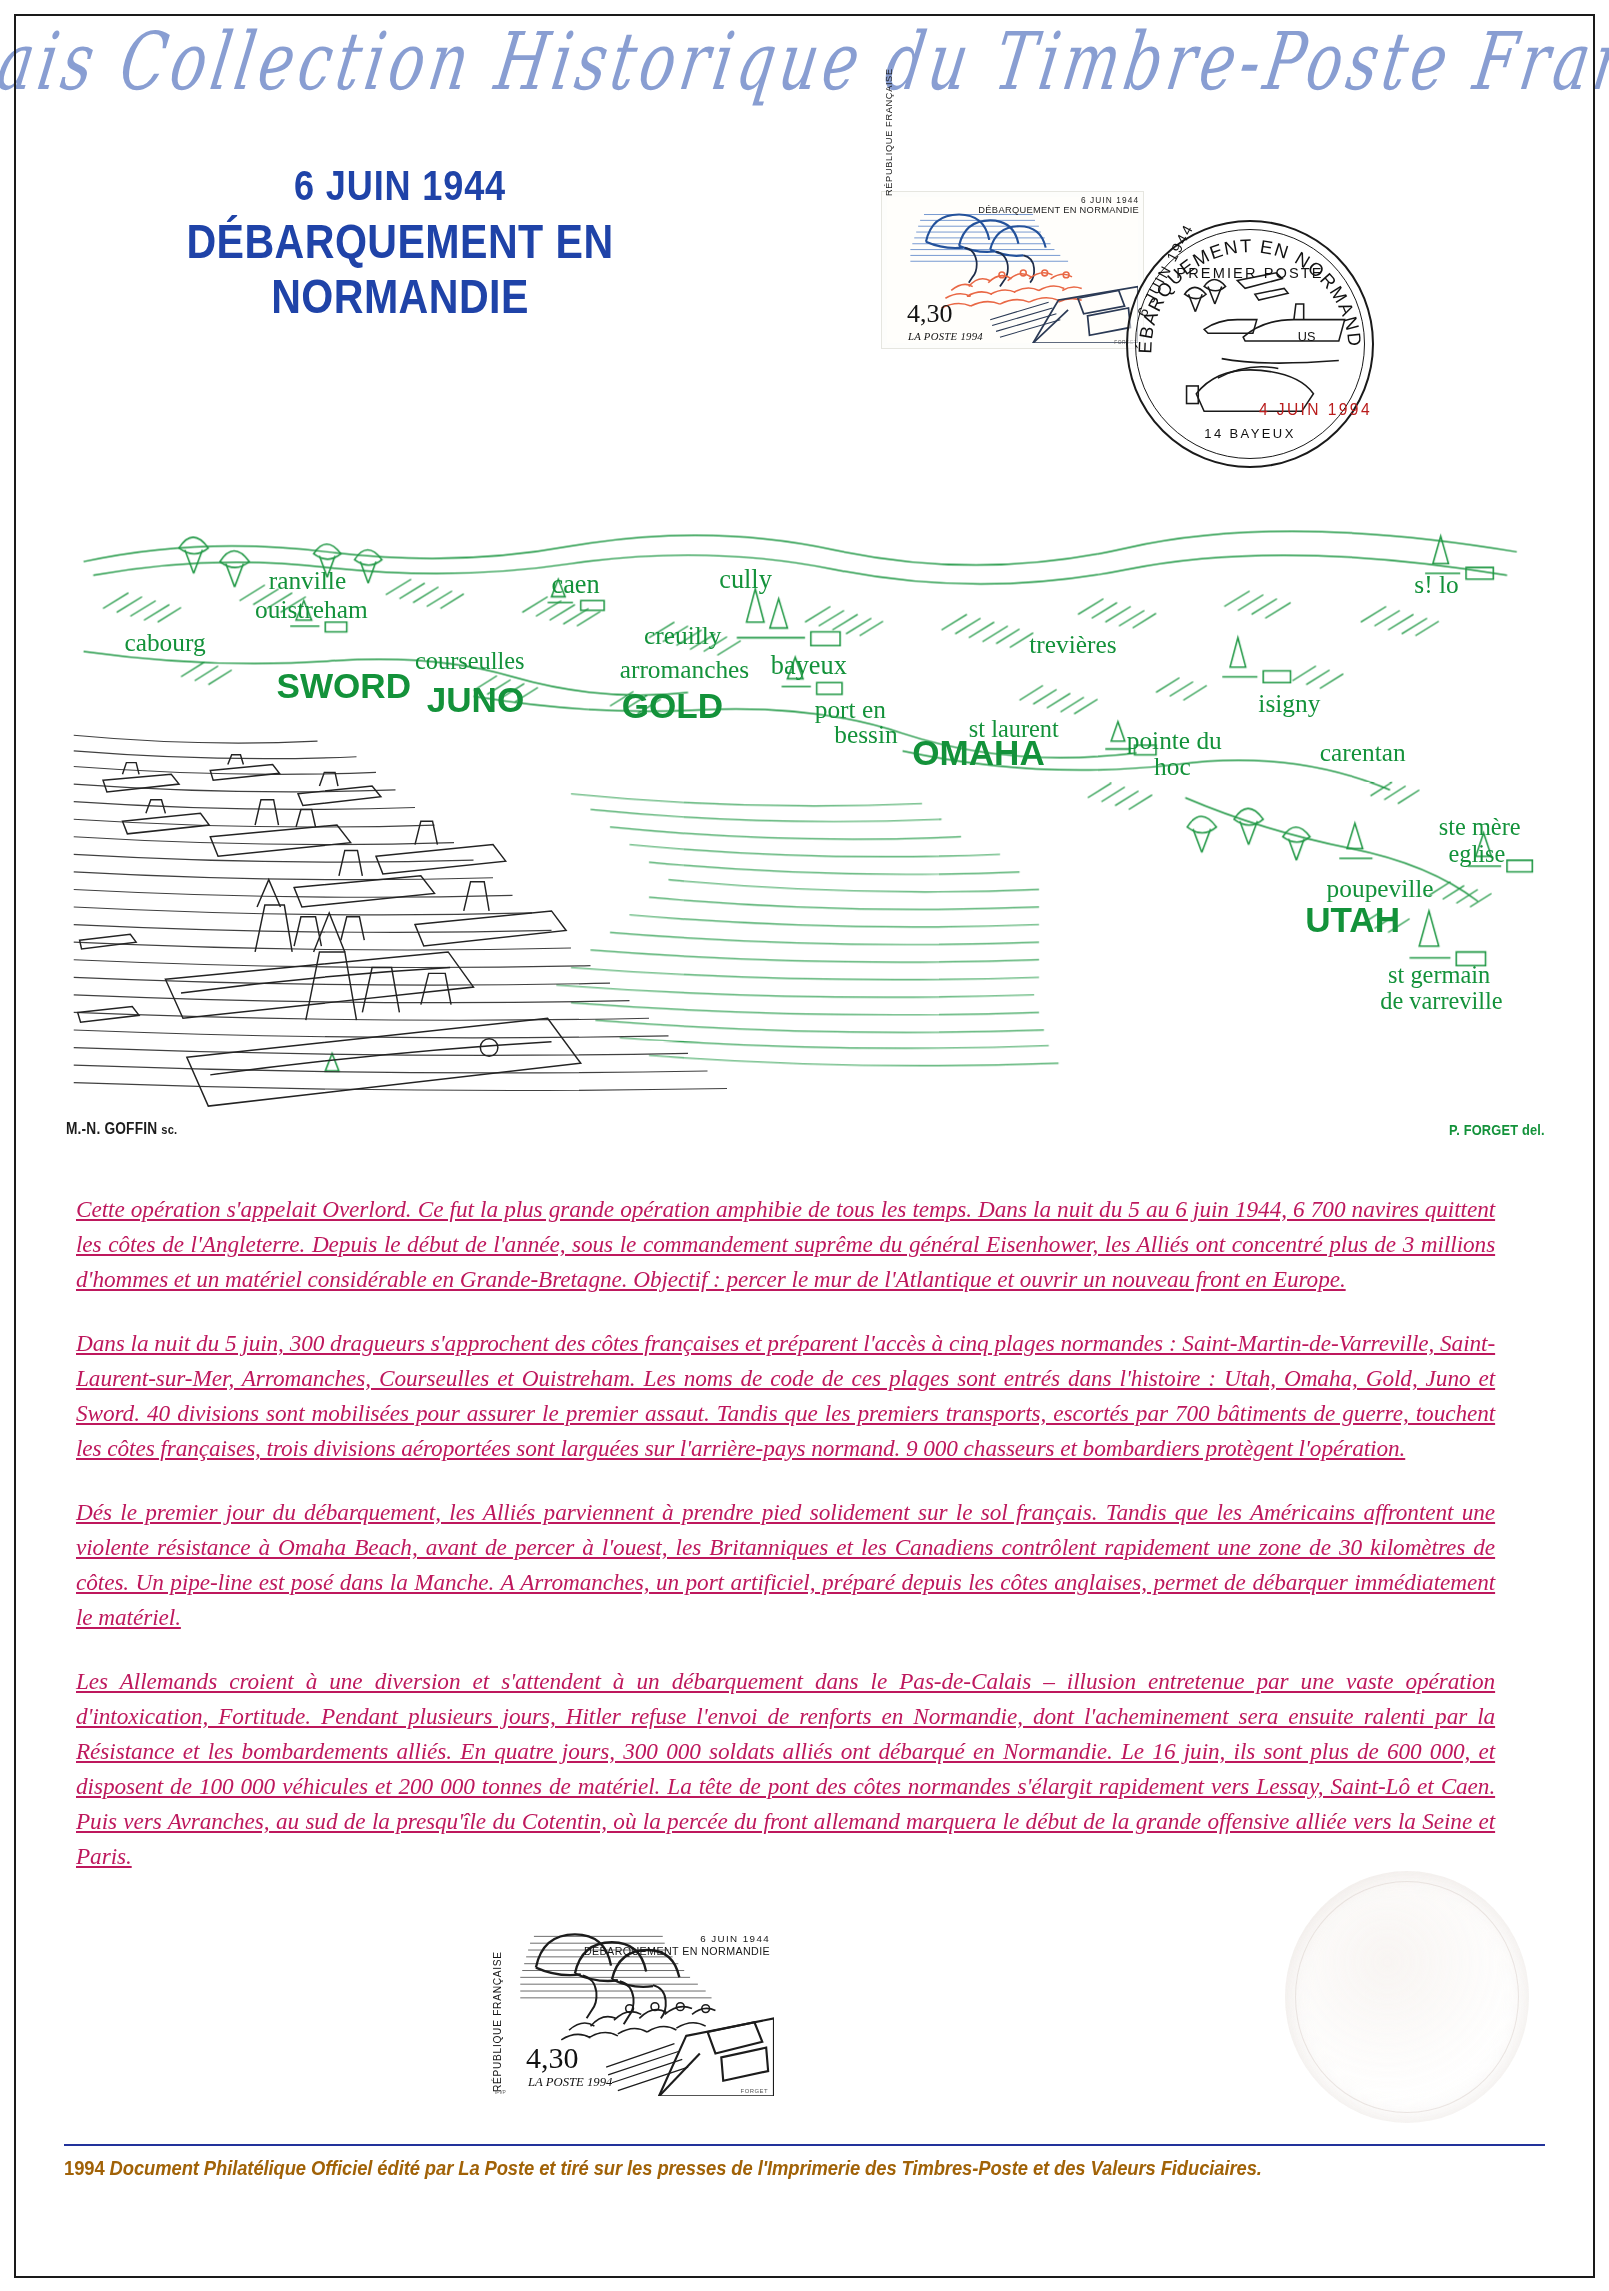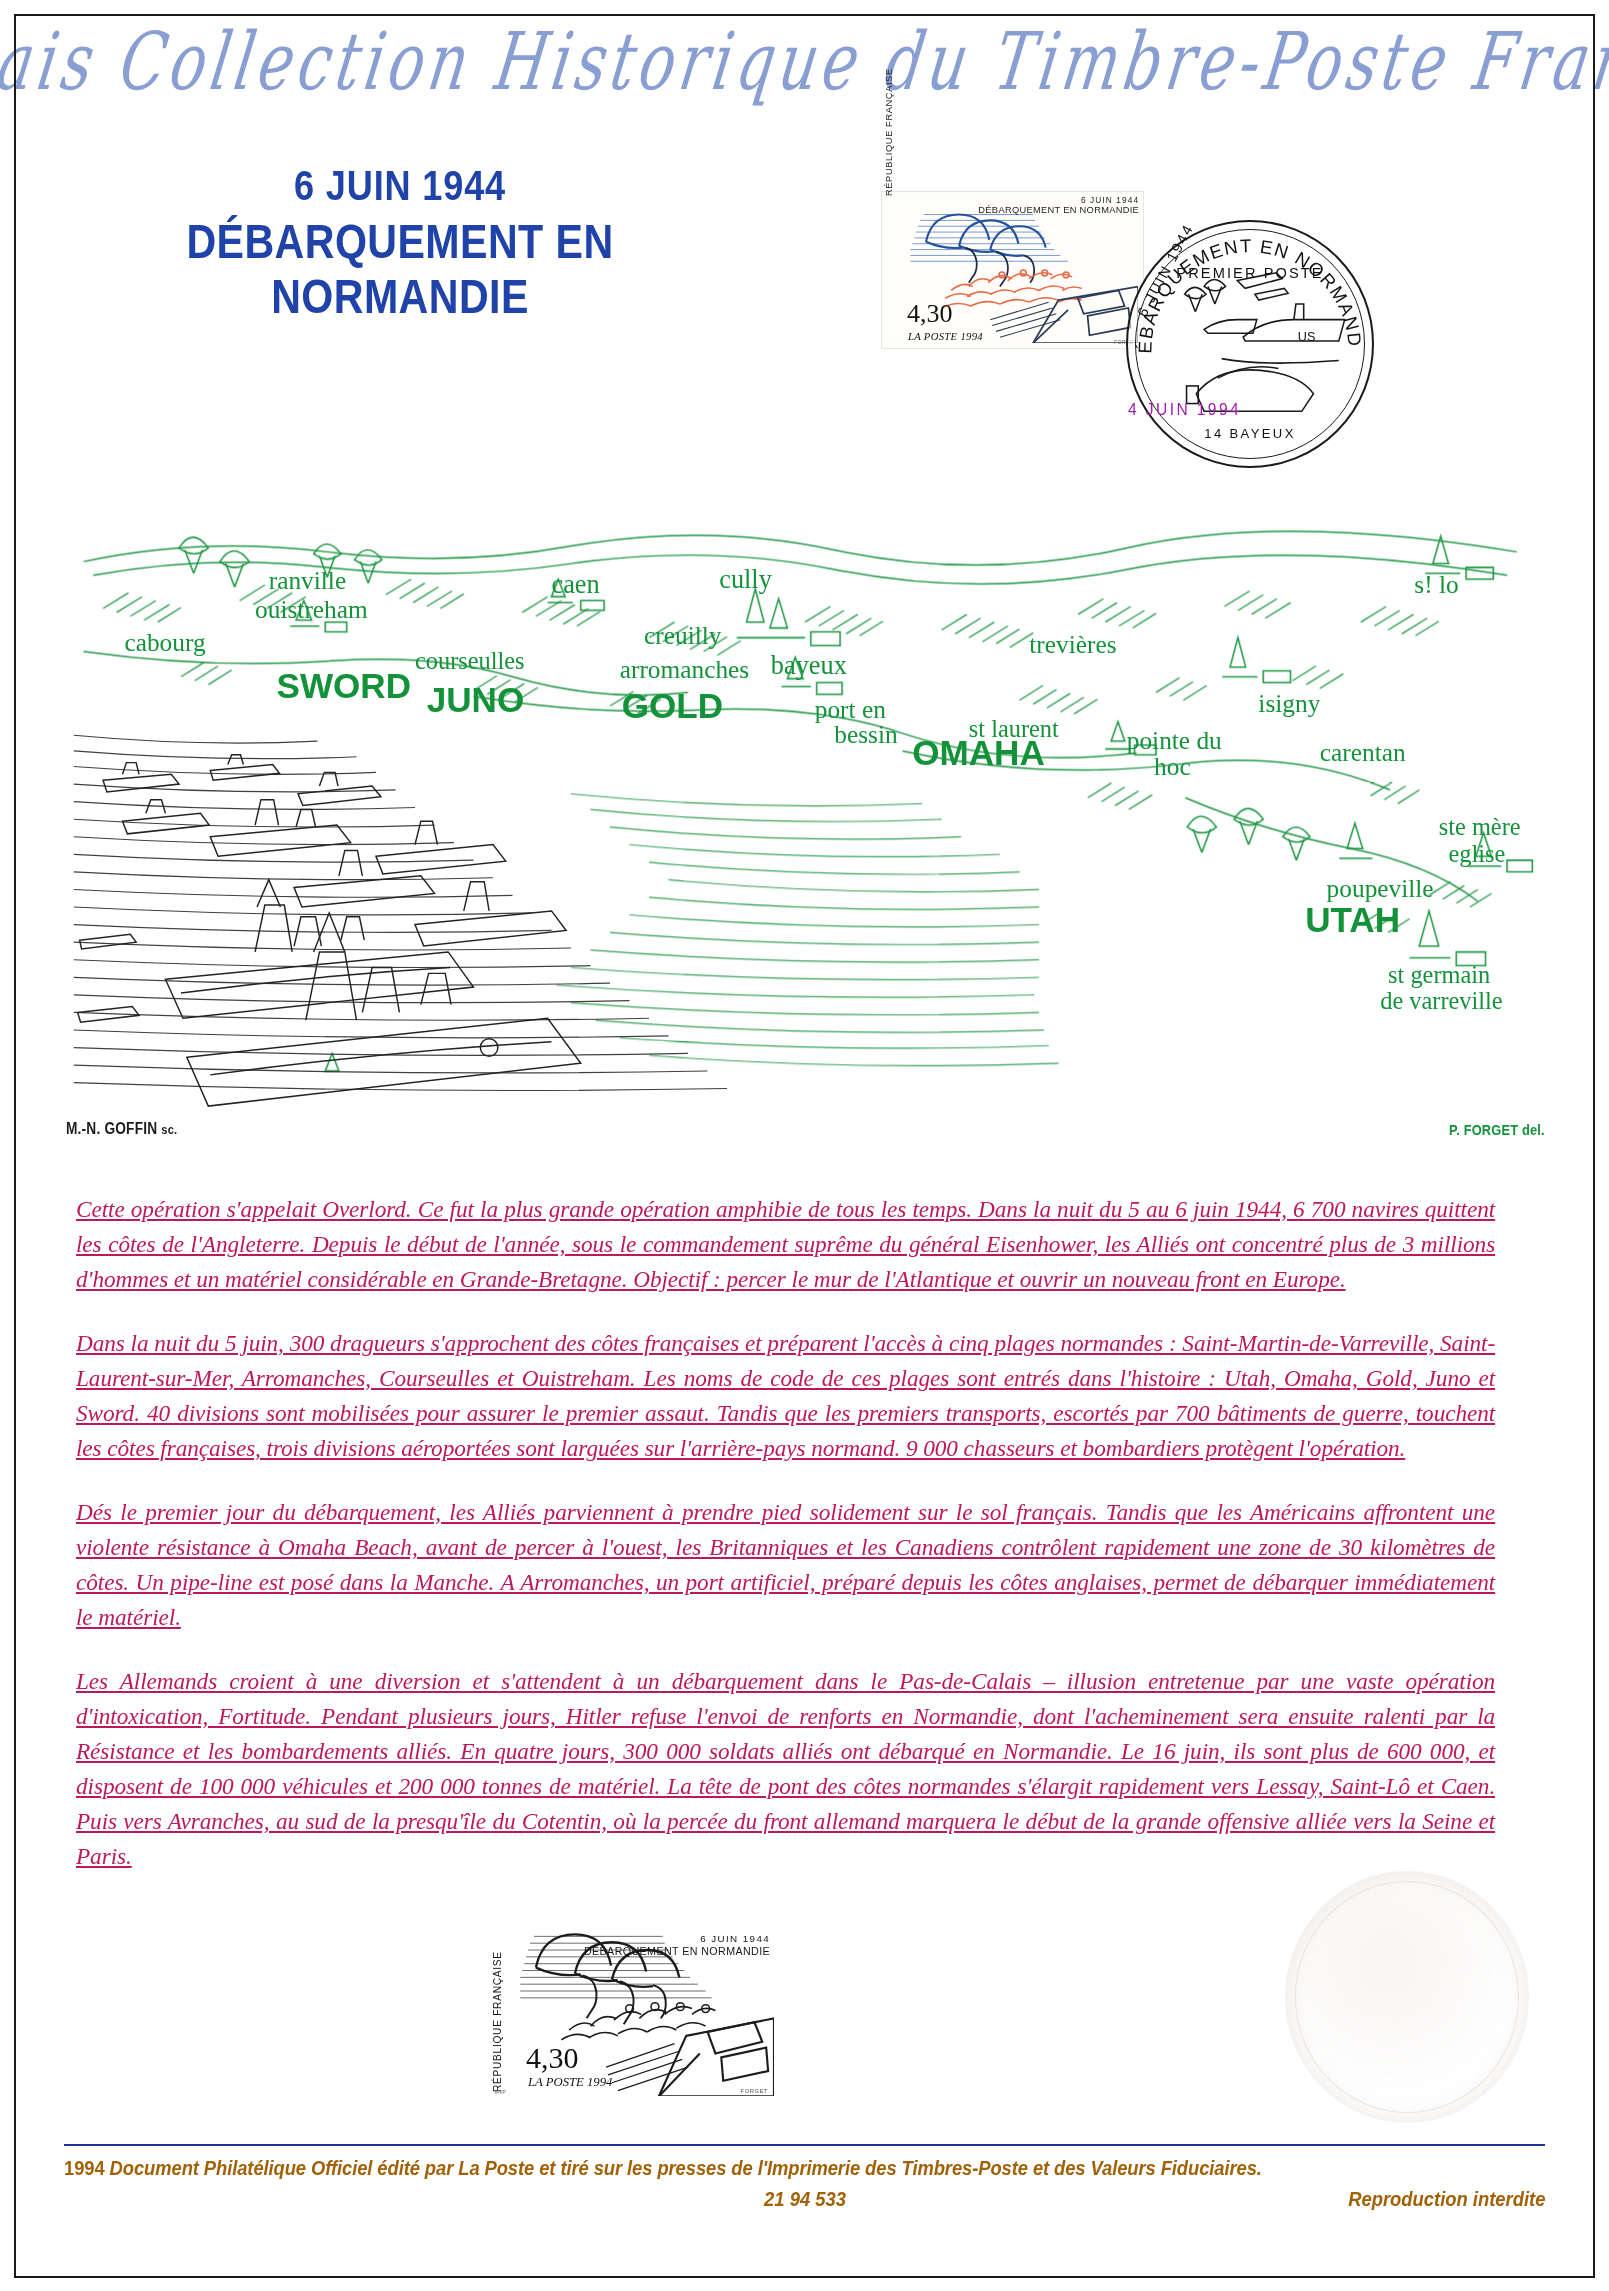--- a/index.html
+++ b/index.html
@@ -107,22 +107,22 @@
     position:absolute;inset:6.8px;border-radius:50%;border:1px solid #1a1a1a;
   }
   .pm-arc{
     position:absolute;left:0;top:0;width:100%;height:100%;
   }
   .pm-premier{
     position:absolute;left:0;right:0;top:43px;text-align:center;
     font-size:14.6px;letter-spacing:2.1px;color:#111;
   }
   .pm-date{
-    position:absolute;left:0;right:0;bottom:47px;text-align:left;
-    font-size:15.6px;letter-spacing:2.4px;color:#a21caf;margin-top:28px;
+    position:absolute;left:0;right:0;bottom:47px;text-align:right;
+    font-size:15.6px;letter-spacing:2.4px;color:#b91c1c;margin-top:28px;
   }
   .pm-city{
     position:absolute;left:0;right:0;bottom:25px;text-align:center;
     font-size:13px;letter-spacing:2.4px;color:#111;
   }
   .pm-juin{
     position:absolute;left:5.9px;top:90px;
     font-size:14.6px;letter-spacing:2px;color:#111;
     transform:rotate(-62deg);transform-origin:left top;white-space:nowrap;
   }
@@ -562,20 +562,16 @@
   </div>
 
   <div class="emboss"></div>
 
   <div class="footer-rule"></div>
   <div class="footer">
     <div class="line1">
       <span class="yr">1994</span>
       <span>Document Philatélique Officiel édité par La Poste et tiré sur les presses de l'Imprimerie des Timbres-Poste et des Valeurs Fiduciaires.</span>
     </div>
-    <div class="row2">
-      <span class="code">21 94 533</span>
-      <span class="rep">Reproduction interdite</span>
-    </div>
   </div>
 
 </div>
 
 
 </body></html>

